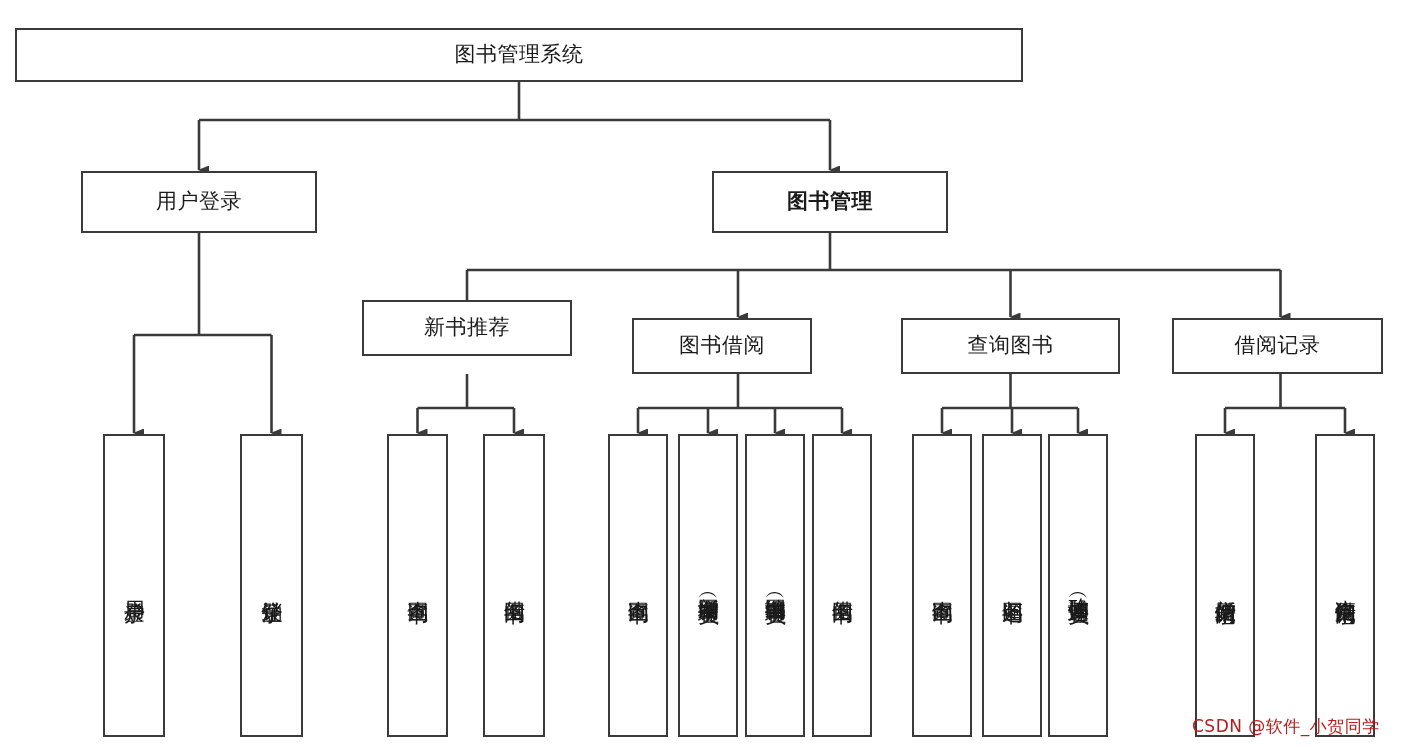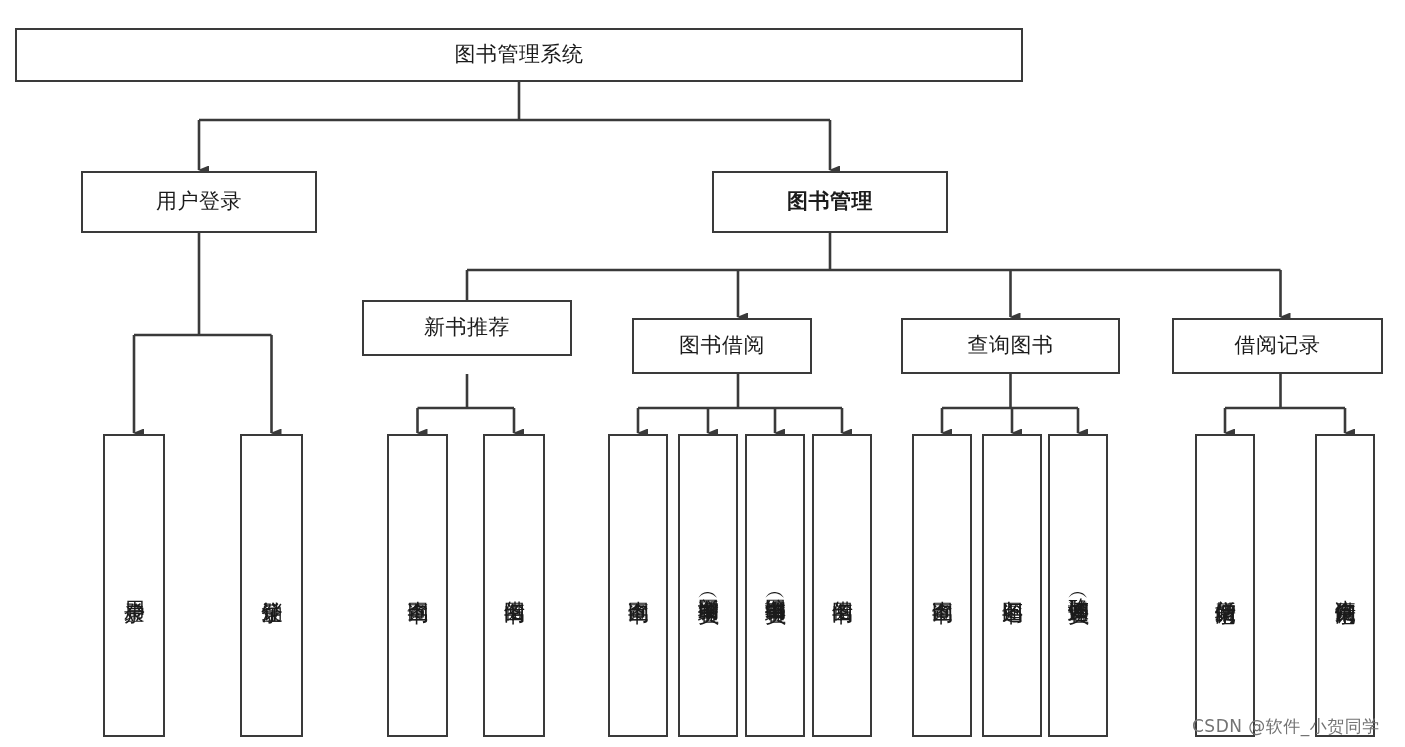--- a/index.html
+++ b/index.html
@@ -48,21 +48,21 @@
     color: #1b1b1b;
     writing-mode: vertical-rl;
     text-orientation: upright;
     letter-spacing: 1px;
     white-space: nowrap;
     text-align: center;
   }
   .watermark {
     position: absolute;
     font-size: 17px;
-    color: #737373;
+    color: #b91c1c;
     white-space: nowrap;
     pointer-events: none;
     letter-spacing: 0.5px;
   }
 </style>
 </head>
 <body>
 
 <div id="diagram-root">
 

